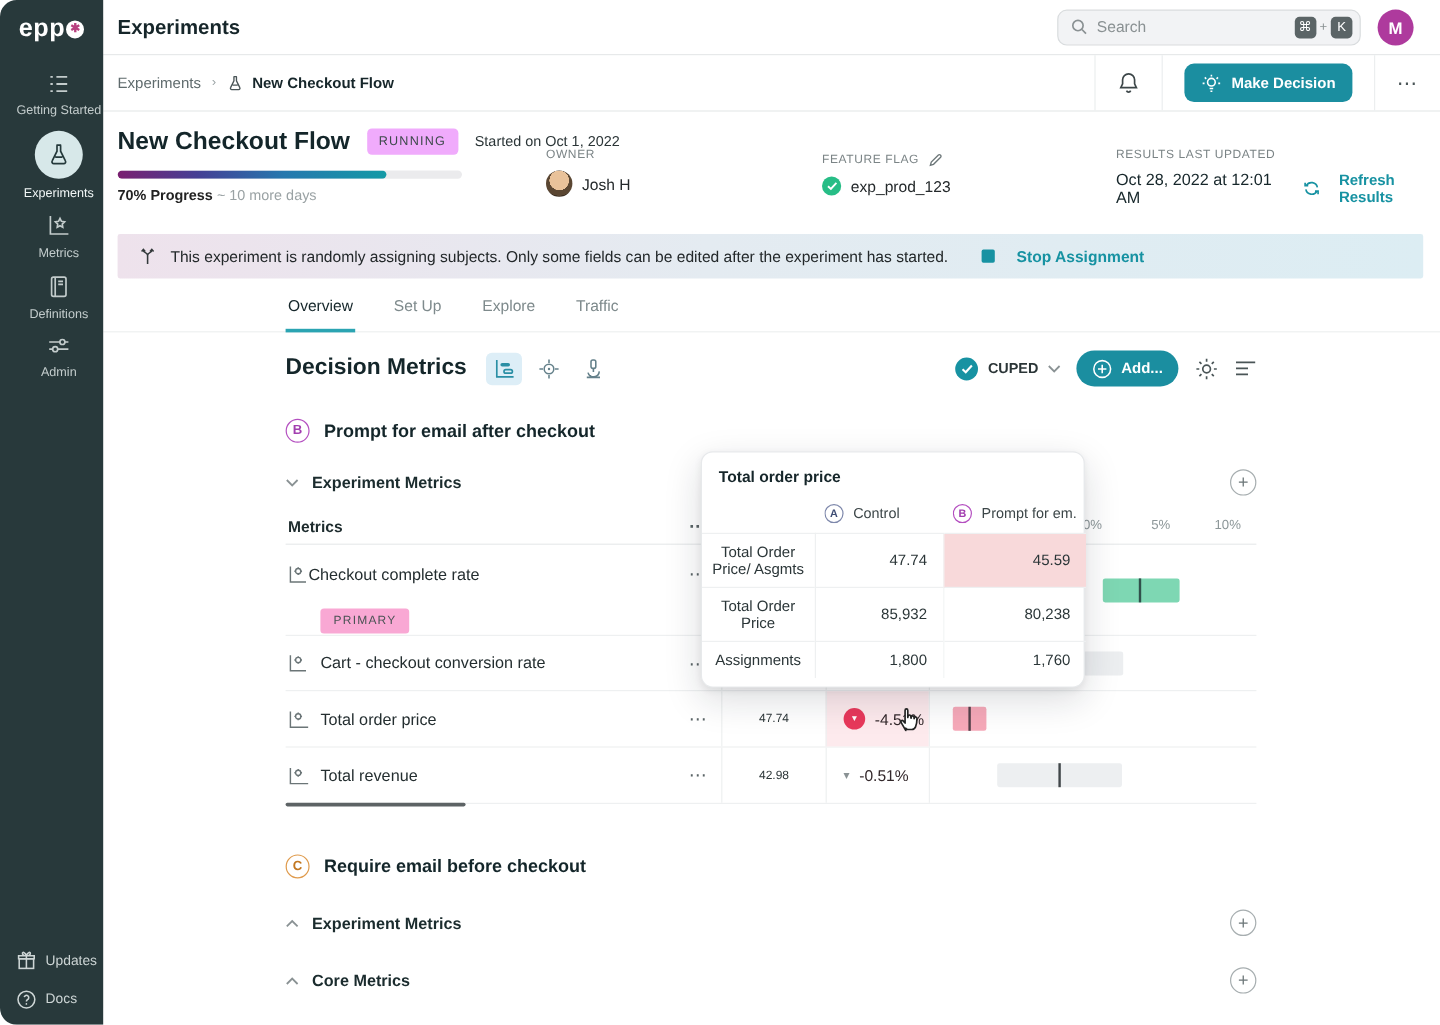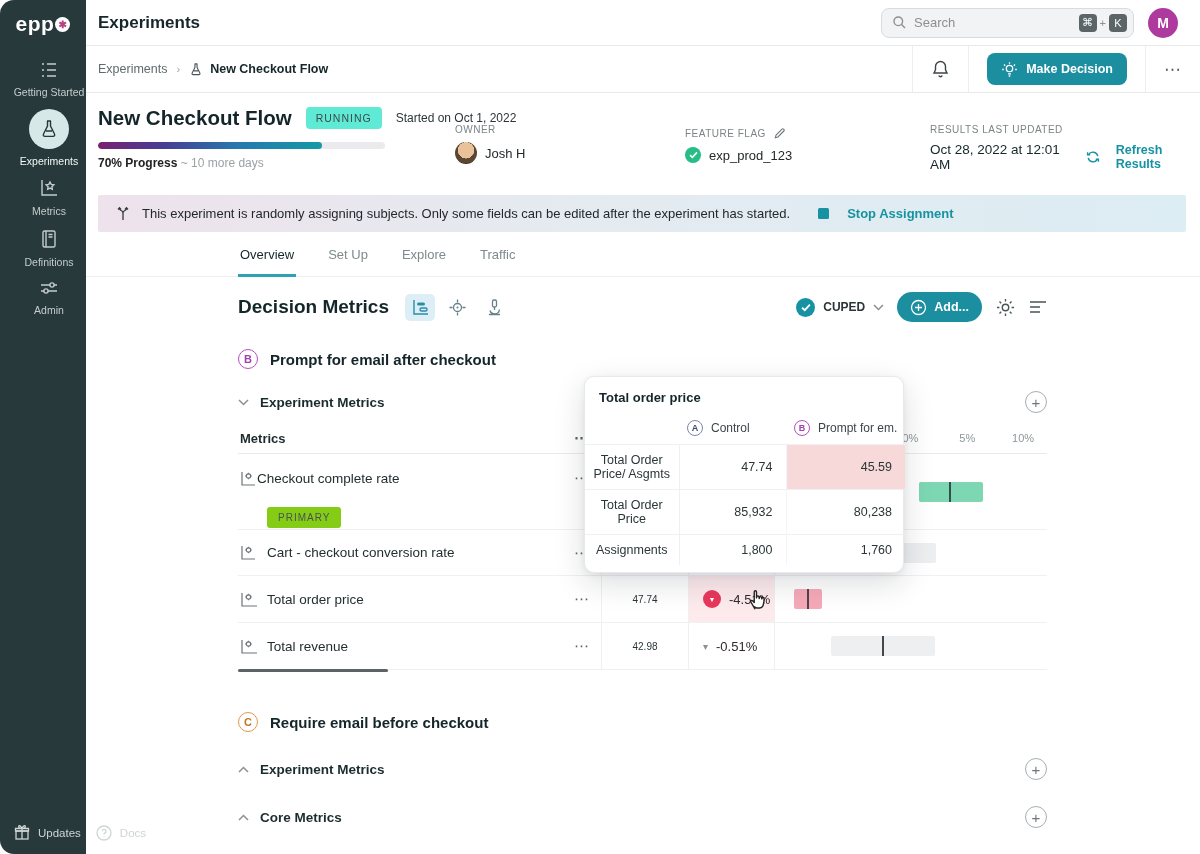--- a/index.html
+++ b/index.html
@@ -16,21 +16,21 @@
     display:flex; align-items:center; justify-content:center; color:#b8407f; font-size:10px; }
   .nav { margin-top:24px; display:flex; flex-direction:column; align-items:center; gap:10px; width:100%;padding-left:12px; }
   .nav-item { display:flex; flex-direction:column; align-items:center; cursor:pointer; width:100%; }
   .nav-item svg { stroke:#c3cccc; }
   .nav-label { margin-top:6px; font-size:10.5px; color:#c3cccc; text-align:center; line-height:1.2; }
   .nav-item.active .nav-label { color:#f2f7f7; }
   .active-circle { width:40px; height:40px; border-radius:50%; background:#d7e8e9;
     display:flex; align-items:center; justify-content:center; }
   .active-circle svg { stroke:#24393b; }
   .side-footer { position:absolute; bottom:12px; left:0; width:100%; padding-left:13px;
-    display:flex; gap:14px; }
+    display:flex; flex-direction:column; gap:14px; }
   .side-foot-item { display:flex; align-items:center; gap:7px; color:#cdd5d5; font-size:11.5px; cursor:pointer; }
   .side-foot-item svg { stroke:#cdd5d5; flex-shrink:0; }
 
   
   .main { flex:1; display:flex; flex-direction:column; min-width:0; }
 
   .topbar { height:46px; border-bottom:1px solid #e7e9ea; display:flex; align-items:center;
     padding:0 22px 0 12px; flex-shrink:0; }
   .topbar-title { font-size:17px; font-weight:bold; color:#16262a; }
   .search { margin-left:auto; width:253px; height:30px; background:#f2f3f5; border:1px solid #d9dcde;
@@ -53,21 +53,21 @@
   .seg { display:flex; align-items:center; padding:0 18px; border-left:1px solid #eceeef; }
   .bell-btn, .more-btn { cursor:pointer; background:none; border:none; }
   .decision-btn { background:#1b8ea0; color:#fff; border:none; border-radius:8px; height:32px;
     padding:0 14px; font-size:12.5px; font-weight:bold; display:flex; align-items:center; gap:8px;
     cursor:pointer; font-family:"Liberation Sans",sans-serif; }
   .more-dots { font-size:17px; color:#4a5557; letter-spacing:1px; }
 
   .page-head { position:relative; height:90px; padding:13px 0 0 12px; flex-shrink:0; }
   .title-row { display:flex; align-items:center; gap:14px; }
   .exp-title { font-size:20.5px; font-weight:bold; color:#14262a; }
-  .status-badge { background:#5eead4; color:#3e4a4c; font-size:10.5px; letter-spacing:1px;
+  .status-badge { background:#f0abfc; color:#3e4a4c; font-size:10.5px; letter-spacing:1px;
     padding:5px 10px; border-radius:4px; }
   .started { font-size:12px; color:#2b3537; }
   .progress-track { margin-top:12px; width:287px; height:7px; border-radius:4px; background:#ebebed; overflow:hidden; }
   .progress-fill { height:100%; width:78%; border-radius:4px;
     background:linear-gradient(90deg,#7a1f70 0%,#454095 30%,#2678ae 62%,#149aa6 100%); }
   .progress-text { margin-top:7px; font-size:12px; }
   .progress-pct { font-weight:bold; color:#222; }
   .progress-note { color:#9aa2a4; }
   .meta { position:absolute; top:31px; }
   .meta-owner { left:369px; } .meta-flag { left:599px; top:34px; } .meta-results { left:844px; }
@@ -138,21 +138,21 @@
   .lift-cell { display:flex; align-items:center; padding-left:14px; gap:8px; font-size:13px; color:#33282b; }
   .lift-neg-strong { background:#fdeaed; }
   .neg-circle { width:18px; height:18px; border-radius:50%; background:#e8385b; color:#fff;
     font-size:7px; display:flex; align-items:center; justify-content:center; flex-shrink:0; }
   .tri-down { color:#8a9294; font-size:10px; }
   .chart-cell { position:relative; }
   .ci-bar { position:absolute; top:50%; transform:translateY(-50%); height:20px; border-radius:2px; }
   .ci-tick { position:absolute; top:0; bottom:0; width:2px; }
   .row1-cell { flex-direction:column; align-items:flex-start; justify-content:flex-start; }
   .row1-top { display:flex; align-items:center; width:100%; padding-top:15px; }
-  .primary-badge { margin:10px 0 0 27px; background:#84cc16; color:#4a5254; font-size:10px;
+  .primary-badge { margin:10px 0 0 27px; background:#f9a8d4; color:#4a5254; font-size:10px;
     letter-spacing:1px; padding:5px 11px; border-radius:3px; }
   .scroll-thumb { position:absolute; bottom:-2px; left:0; width:150px; height:3px; background:#5d6365; border-radius:2px; }
 
   
   .tooltip { position:absolute; left:584px; top:376px; width:320px; background:#fff;
     border:1px solid #e7e9eb; border-radius:10px; padding:13px 0 7px;
     box-shadow:0 10px 30px rgba(20,30,40,.15), 0 2px 6px rgba(0,0,0,.06); z-index:5; }
   .tt-title { padding:0 14px; font-size:13px; font-weight:bold; color:#16262a; }
   .tt-table { margin-top:9px; width:100%; border-collapse:collapse; table-layout:fixed; }
   .tt-table col.c-label { width:94px; } .tt-table col.c-a { width:107px; } .tt-table col.c-b { width:119px; }

